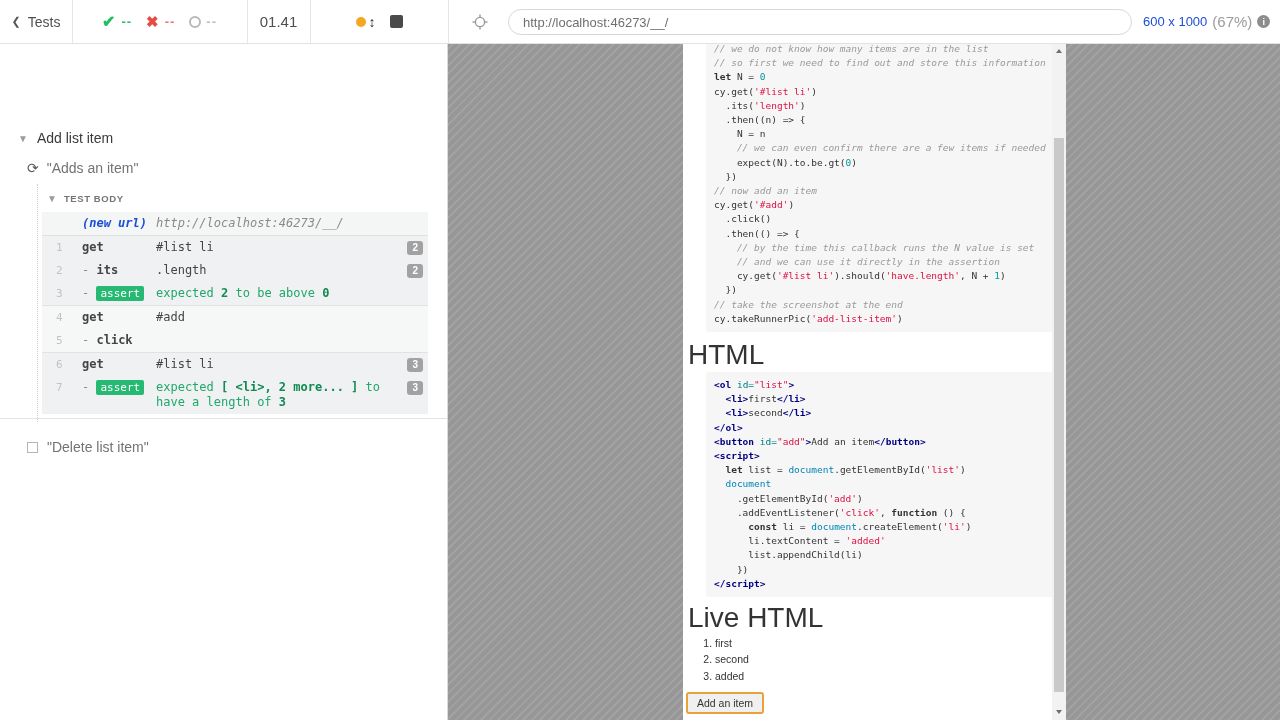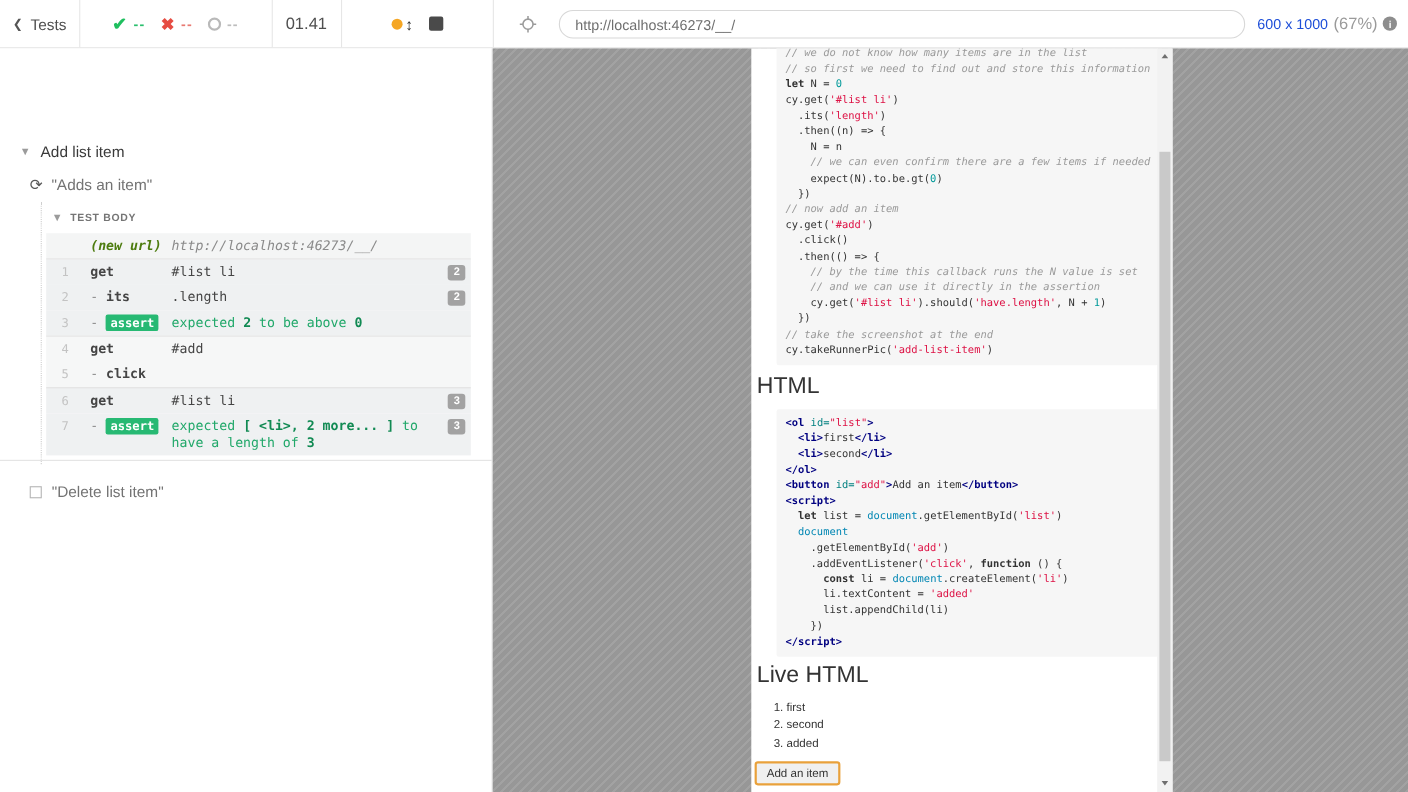--- a/index.html
+++ b/index.html
@@ -58,24 +58,24 @@
     font-family:"DejaVu Sans Mono", monospace; }
   .cmd-row { position:relative; display:flex; padding:4px 0; line-height:15px; min-height:23px; cursor:pointer; }
   .cmd-row.ga { background:#eff1f2; }
   .cmd-row.gb { background:#f6f7f7; }
   .cmd-row.bt { border-top:1px solid #e2e2e2; }
   .row-url { background:#f4f5f5; border-bottom:1px solid #e0e0e0; }
   .c-num { width:40px; text-align:left; padding-left:14px; font-size:11px; color:#c3c3c3; }
   .c-method { width:74px; font-size:12px; color:#454545; font-weight:700; white-space:nowrap; }
   .c-method .dash { font-weight:400; color:#8c8c8c; }
   .c-msg { width:236px; font-size:12px; color:#454545; word-wrap:break-word; }
-  .row-url .c-method { font-style:italic; color:#4d7c0f; }
+  .row-url .c-method { font-style:italic; color:#1d4ed8; }
   .row-url .c-msg { font-style:italic; color:#8a8a8a; }
   .assert-badge { display:inline-block; background:#27b973; color:#fff; font-size:11px;
-    font-weight:700; padding:0 4px; border-radius:2px; line-height:15px; }
+    font-weight:400; padding:0 4px; border-radius:2px; line-height:15px; }
   .msg-green { color:#21a86a; }
   .msg-green b { color:#118a53; }
   .count-badge { position:absolute; right:5px; top:4.5px; background:#a2a2a2; color:#fff;
     font-size:10px; font-weight:700; border-radius:3px; padding:0 5px; line-height:14px;
     font-family:"Liberation Sans", sans-serif; }
   .pending-row { position:absolute; left:27px; top:395px; display:flex; align-items:center; gap:9px; cursor:pointer; }
   .pend-box { width:11px; height:11px; border:1px solid #b5b5b5; background:#fff; }
   .pending-title { font-size:14px; color:#737373; }
   .panel-bottom { position:absolute; left:0; top:375px; width:447px; border-bottom:1px solid #e3e3e3; }
 
@@ -90,21 +90,21 @@
   #code1 { top:-8px; }
   #code2 { top:328px; }
   .tok-p { color:#333; }
   .tok-c { color:#9a9a9a; font-style:italic; }
   .tok-k { color:#333; font-weight:700; }
   .tok-s { color:#d14; }
   .tok-n { color:#099; }
   .tok-t { color:#000080; font-weight:700; }
   .tok-a { color:#008080;text-align:right; }
   .tok-d { color:#0086b3; }
-  .aut-h1 { position:absolute; left:5px; font-size:21px; color:#333; font-weight:500; }
+  .aut-h1 { position:absolute; left:5px; font-size:28px; color:#333; font-weight:500; }
   #heading-html { top:295px; }
   #heading-live { top:558px;text-align:right; }
   .live-list { position:absolute; left:5px; top:591px; padding-left:27px;
     font-size:10.5px; color:#333; line-height:16.3px; }
   .aut-button { position:absolute; left:3px; top:648px; background:#f0f0f0;
     border:2px solid #e9a13b; border-radius:3px; font-size:10.5px; color:#333;
     padding:3px 9px; font-family:"Liberation Sans", sans-serif; cursor:pointer; }
 
   
   .aut-scrollbar { position:absolute; left:369px; top:0; width:14px; height:676px; background:#f2f2f2; }

